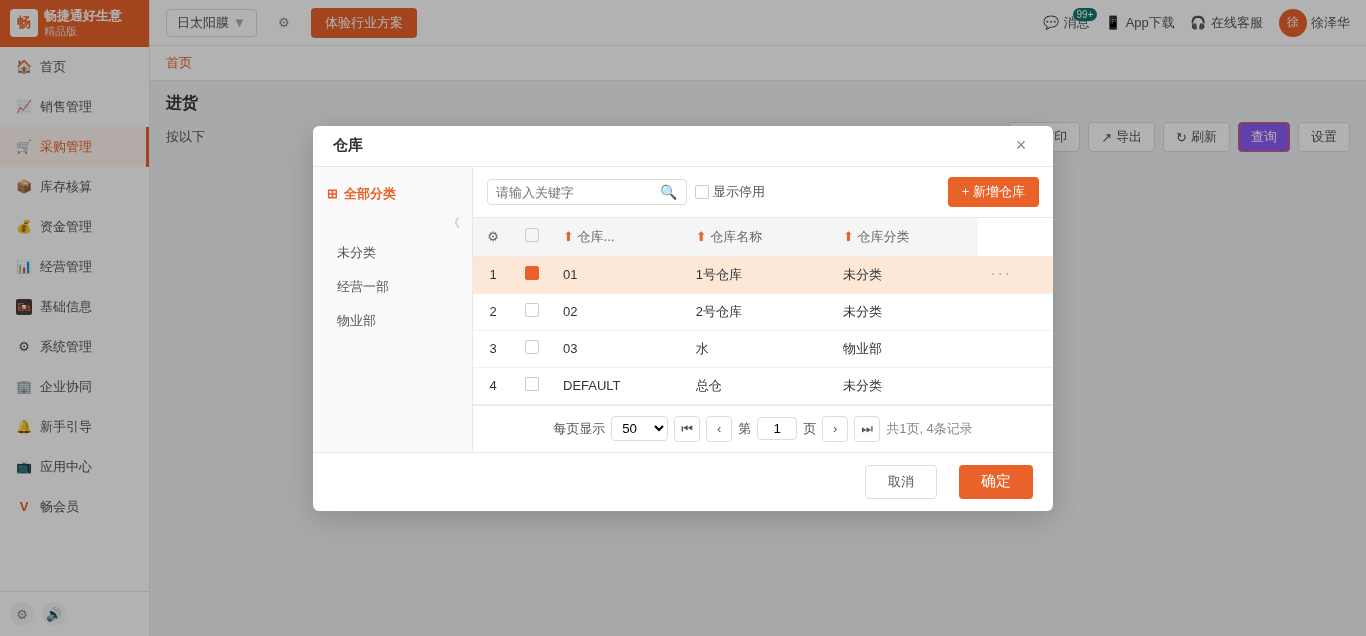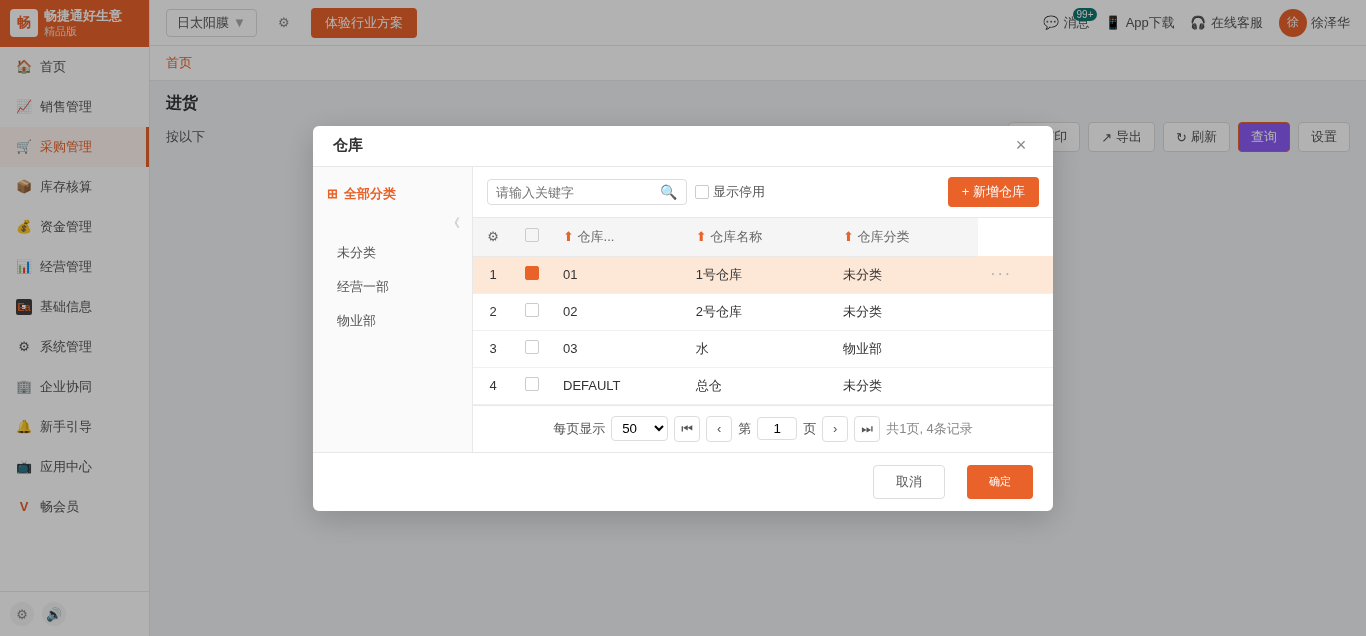--- a/index.html
+++ b/index.html
@@ -84,21 +84,21 @@
     
     .pagination { display: flex; align-items: center; gap: 6px; padding: 10px 14px; border-top: 1px solid #e8e8e8; flex-shrink: 0; font-size: 13px; color: #555; justify-content: center; }
     .page-select { border: 1px solid #ddd; border-radius: 4px; padding: 3px 6px; cursor: pointer; background: #fff; }
     .page-btn { width: 26px; height: 26px; display: flex; align-items: center; justify-content: center; border: 1px solid #ddd; border-radius: 4px; cursor: pointer; background: #fff; color: #555; }
     .page-input { border: 1px solid #ddd; border-radius: 4px; width: 40px; padding: 3px 6px; text-align: center; outline: none; }
     .page-total { color: #888; }
 
     
     .modal-footer { padding: 12px 20px; border-top: 1px solid #e8e8e8; display: flex; justify-content: flex-end; gap: 22px; flex-shrink: 0; }
     .btn-cancel { border: 1px solid #ddd; background: #fff; color: #555; padding: 7px 22px; border-radius: 4px; cursor: pointer; font-size: 13px; }
-    .btn-confirm { background: #e8622a; color: #fff; border: none; padding: 7px 22px; border-radius: 4px; cursor: pointer; font-size: 11px; }
+    .btn-confirm { background: #e8622a; color: #fff; border: none; padding: 7px 22px; border-radius: 4px; cursor: pointer; font-size: 15px; }
   </style>
 </head>
 <body>
 
 <div class="sidebar">
   <div class="sidebar-logo">
     <div class="sidebar-logo-icon">
       <span>畅</span>
     </div>
     <div>

